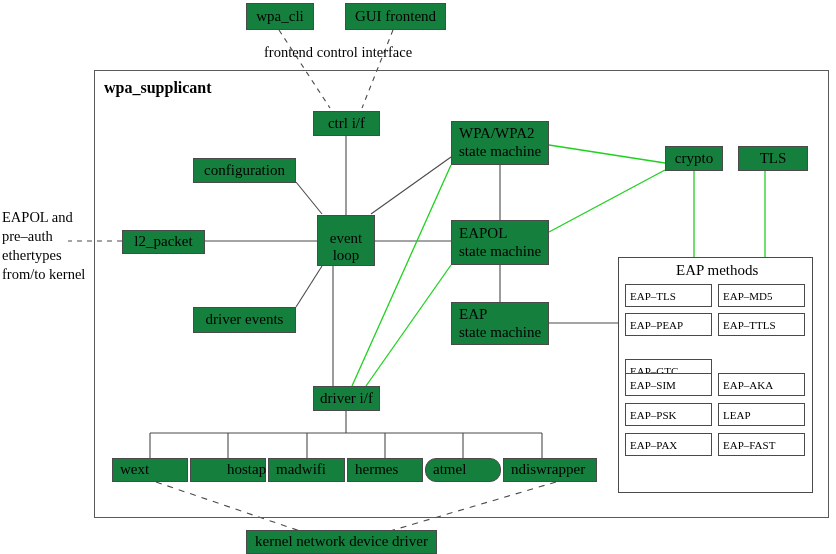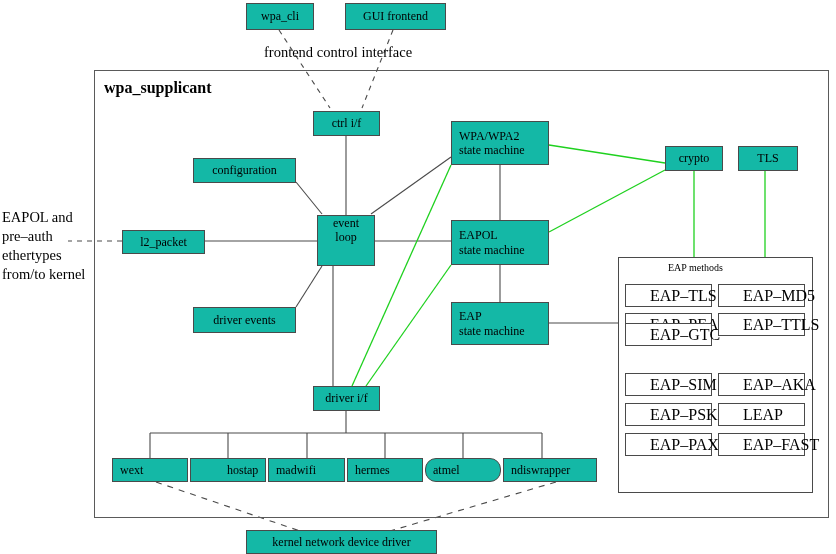--- a/index.html
+++ b/index.html
@@ -9,25 +9,25 @@
     background:#ffffff;
     font-family:"Liberation Serif","DejaVu Serif",serif;
     color:#000000;
     overflow:hidden;
   }
   #wires{position:absolute;left:0;top:0;width:836px;height:554px;}
   .box{
     position:absolute;
     box-sizing:border-box;
     border:1px solid #4a4a4a;
-    background:#14b8a6;
+    background:#15803d;
     display:flex;
     align-items:center;
     justify-content:center;
-    font-size:12px;
+    font-size:15px;
     line-height:1.18;
     white-space:nowrap;
     z-index:3;
   }
   .box.lefttext{
     justify-content:flex-start;
     padding-left:7px;
   }
   .box.twoline{
     flex-direction:column;
@@ -62,32 +62,33 @@
     font-size:14.5px;
     line-height:1.32;
     z-index:4;
     white-space:nowrap;
   }
   .eapmeth{
     position:absolute;
     box-sizing:border-box;
     border:1px solid #4a4a4a;
     background:#ffffff;
-    font-size:16px;
+    font-size:11px;
     display:flex;
     align-items:center;
-    padding-left:24px;
+    padding-left:4px;
     white-space:nowrap;
     z-index:4;
   }
   .eaphead{
     position:absolute;
-    font-size:10px;
-    z-index:4;
-    white-space:nowrap;
+    font-size:15px;
+    z-index:4;
+    white-space:nowrap;
+    margin-left:8px;
   }
 </style>
 </head>
 <body>
 
 <div id="stage">
 
   <svg id="wires" viewBox="0 0 836 554" width="836" height="554">
     <g stroke="#4a4a4a" stroke-width="1.1" fill="none">
 
@@ -173,21 +174,21 @@
   </div>
 
   <div class="box" style="left:122px;top:230px;width:83px;height:24px;">
     <span>l2_packet</span>
   </div>
 
   <div class="box" style="left:193px;top:307px;width:103px;height:26px;">
     <span>driver events</span>
   </div>
 
-  <div class="box" style="left:317px;top:215px;width:58px;height:51px;flex-direction:column;justify-content:flex-start;align-items:center;">
+  <div class="box" style="left:317px;top:215px;width:58px;height:51px;flex-direction:column;justify-content:flex-end;align-items:center;">
     <span>event</span>
     <span>loop</span>
   </div>
 
   <div class="box twoline" style="left:451px;top:121px;width:98px;height:44px;">
     <span>WPA/WPA2</span>
     <span>state machine</span>
   </div>
 
   <div class="box twoline" style="left:451px;top:220px;width:98px;height:45px;">
@@ -197,38 +198,38 @@
 
   <div class="box twoline" style="left:451px;top:302px;width:98px;height:43px;">
     <span>EAP</span>
     <span>state machine</span>
   </div>
 
   <div class="box" style="left:665px;top:146px;width:58px;height:25px;">
     <span>crypto</span>
   </div>
 
-  <div class="box" style="left:738px;top:146px;width:60px;height:25px;">
+  <div class="box" style="left:738px;top:146px;width:70px;height:25px;">
     <span>TLS</span>
   </div>
 
   <div class="box" style="left:313px;top:386px;width:67px;height:25px;">
     <span>driver i/f</span>
   </div>
 
   <div class="panel" style="left:618px;top:257px;width:195px;height:236px;"></div>
   <div class="eaphead" style="left:668px;top:262px;">EAP methods</div>
 
   <div class="eapmeth" style="left:625px;top:284px;width:87px;height:23px;">
     <span>EAP–TLS</span>
     </div>
   <div class="eapmeth" style="left:625px;top:313px;width:87px;height:23px;">
     <span>EAP–PEAP</span>
     </div>
-  <div class="eapmeth" style="left:625px;top:323px;width:87px;height:23px;">
+  <div class="eapmeth" style="left:625px;top:359px;width:87px;height:23px;">
     <span>EAP–GTC</span>
     </div>
   <div class="eapmeth" style="left:625px;top:373px;width:87px;height:23px;">
     <span>EAP–SIM</span>
     </div>
   <div class="eapmeth" style="left:625px;top:403px;width:87px;height:23px;">
     <span>EAP–PSK</span>
     </div>
   <div class="eapmeth" style="left:625px;top:433px;width:87px;height:23px;">
     <span>EAP–PAX</span>

